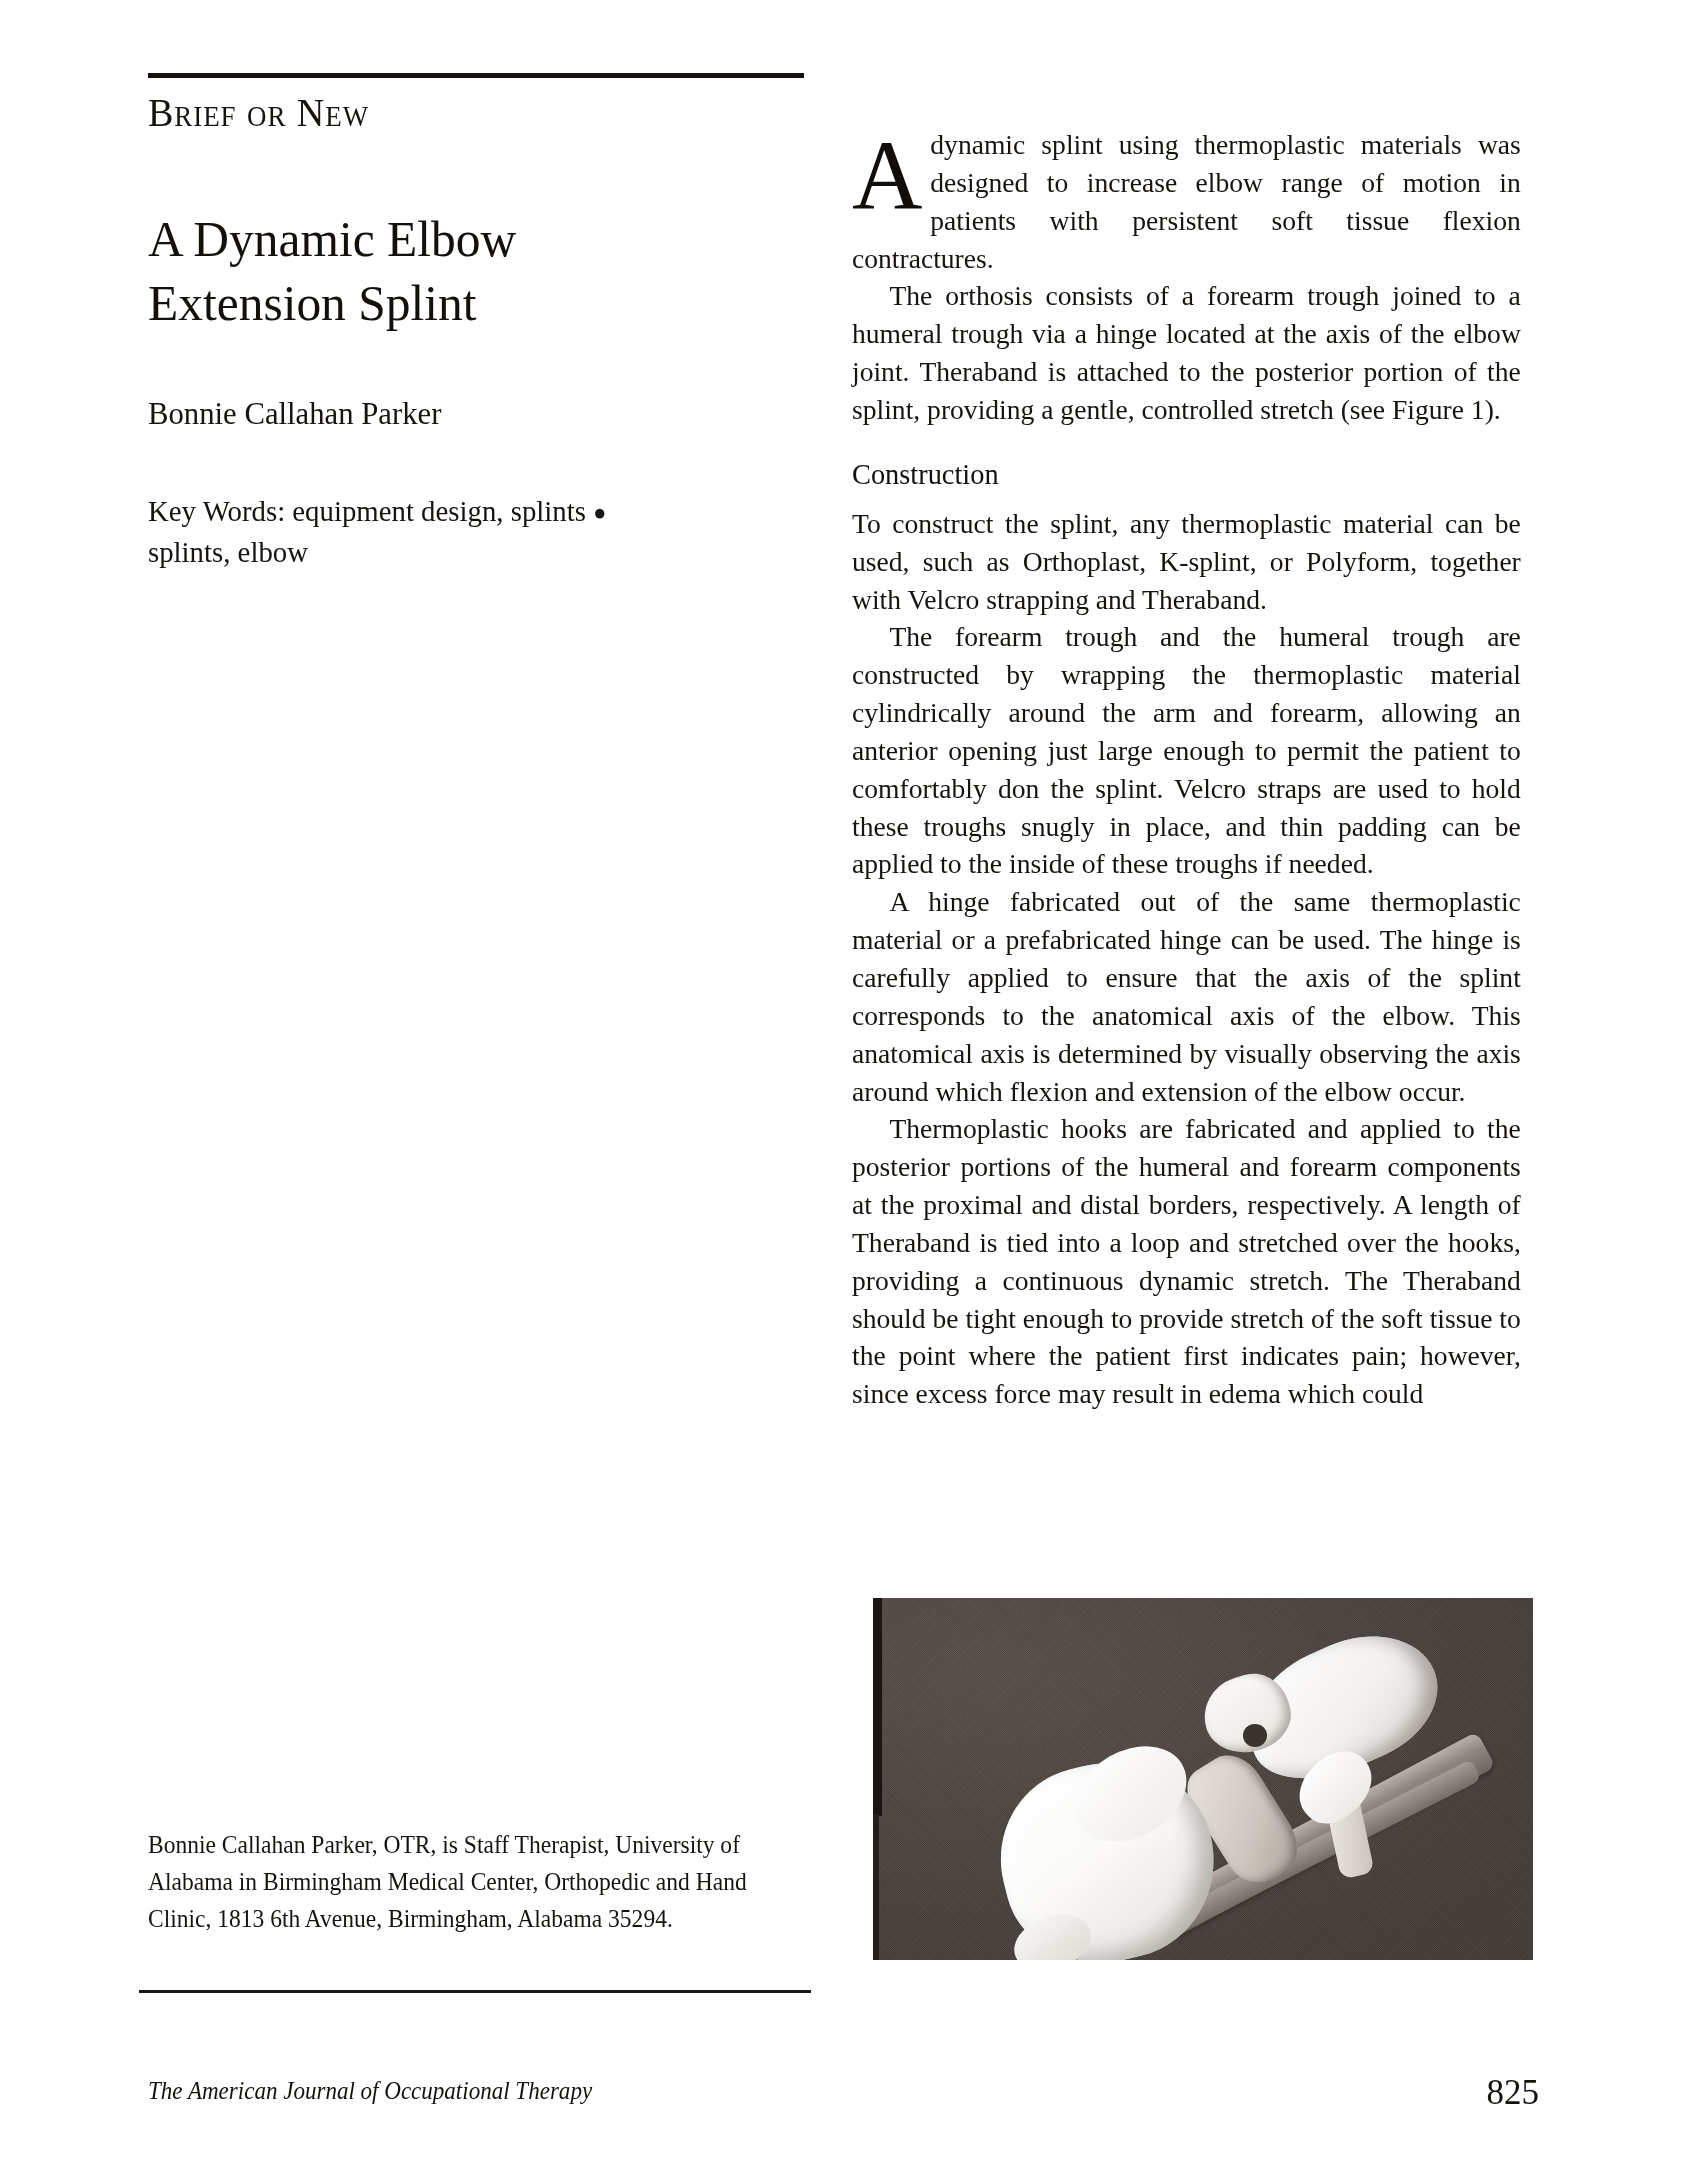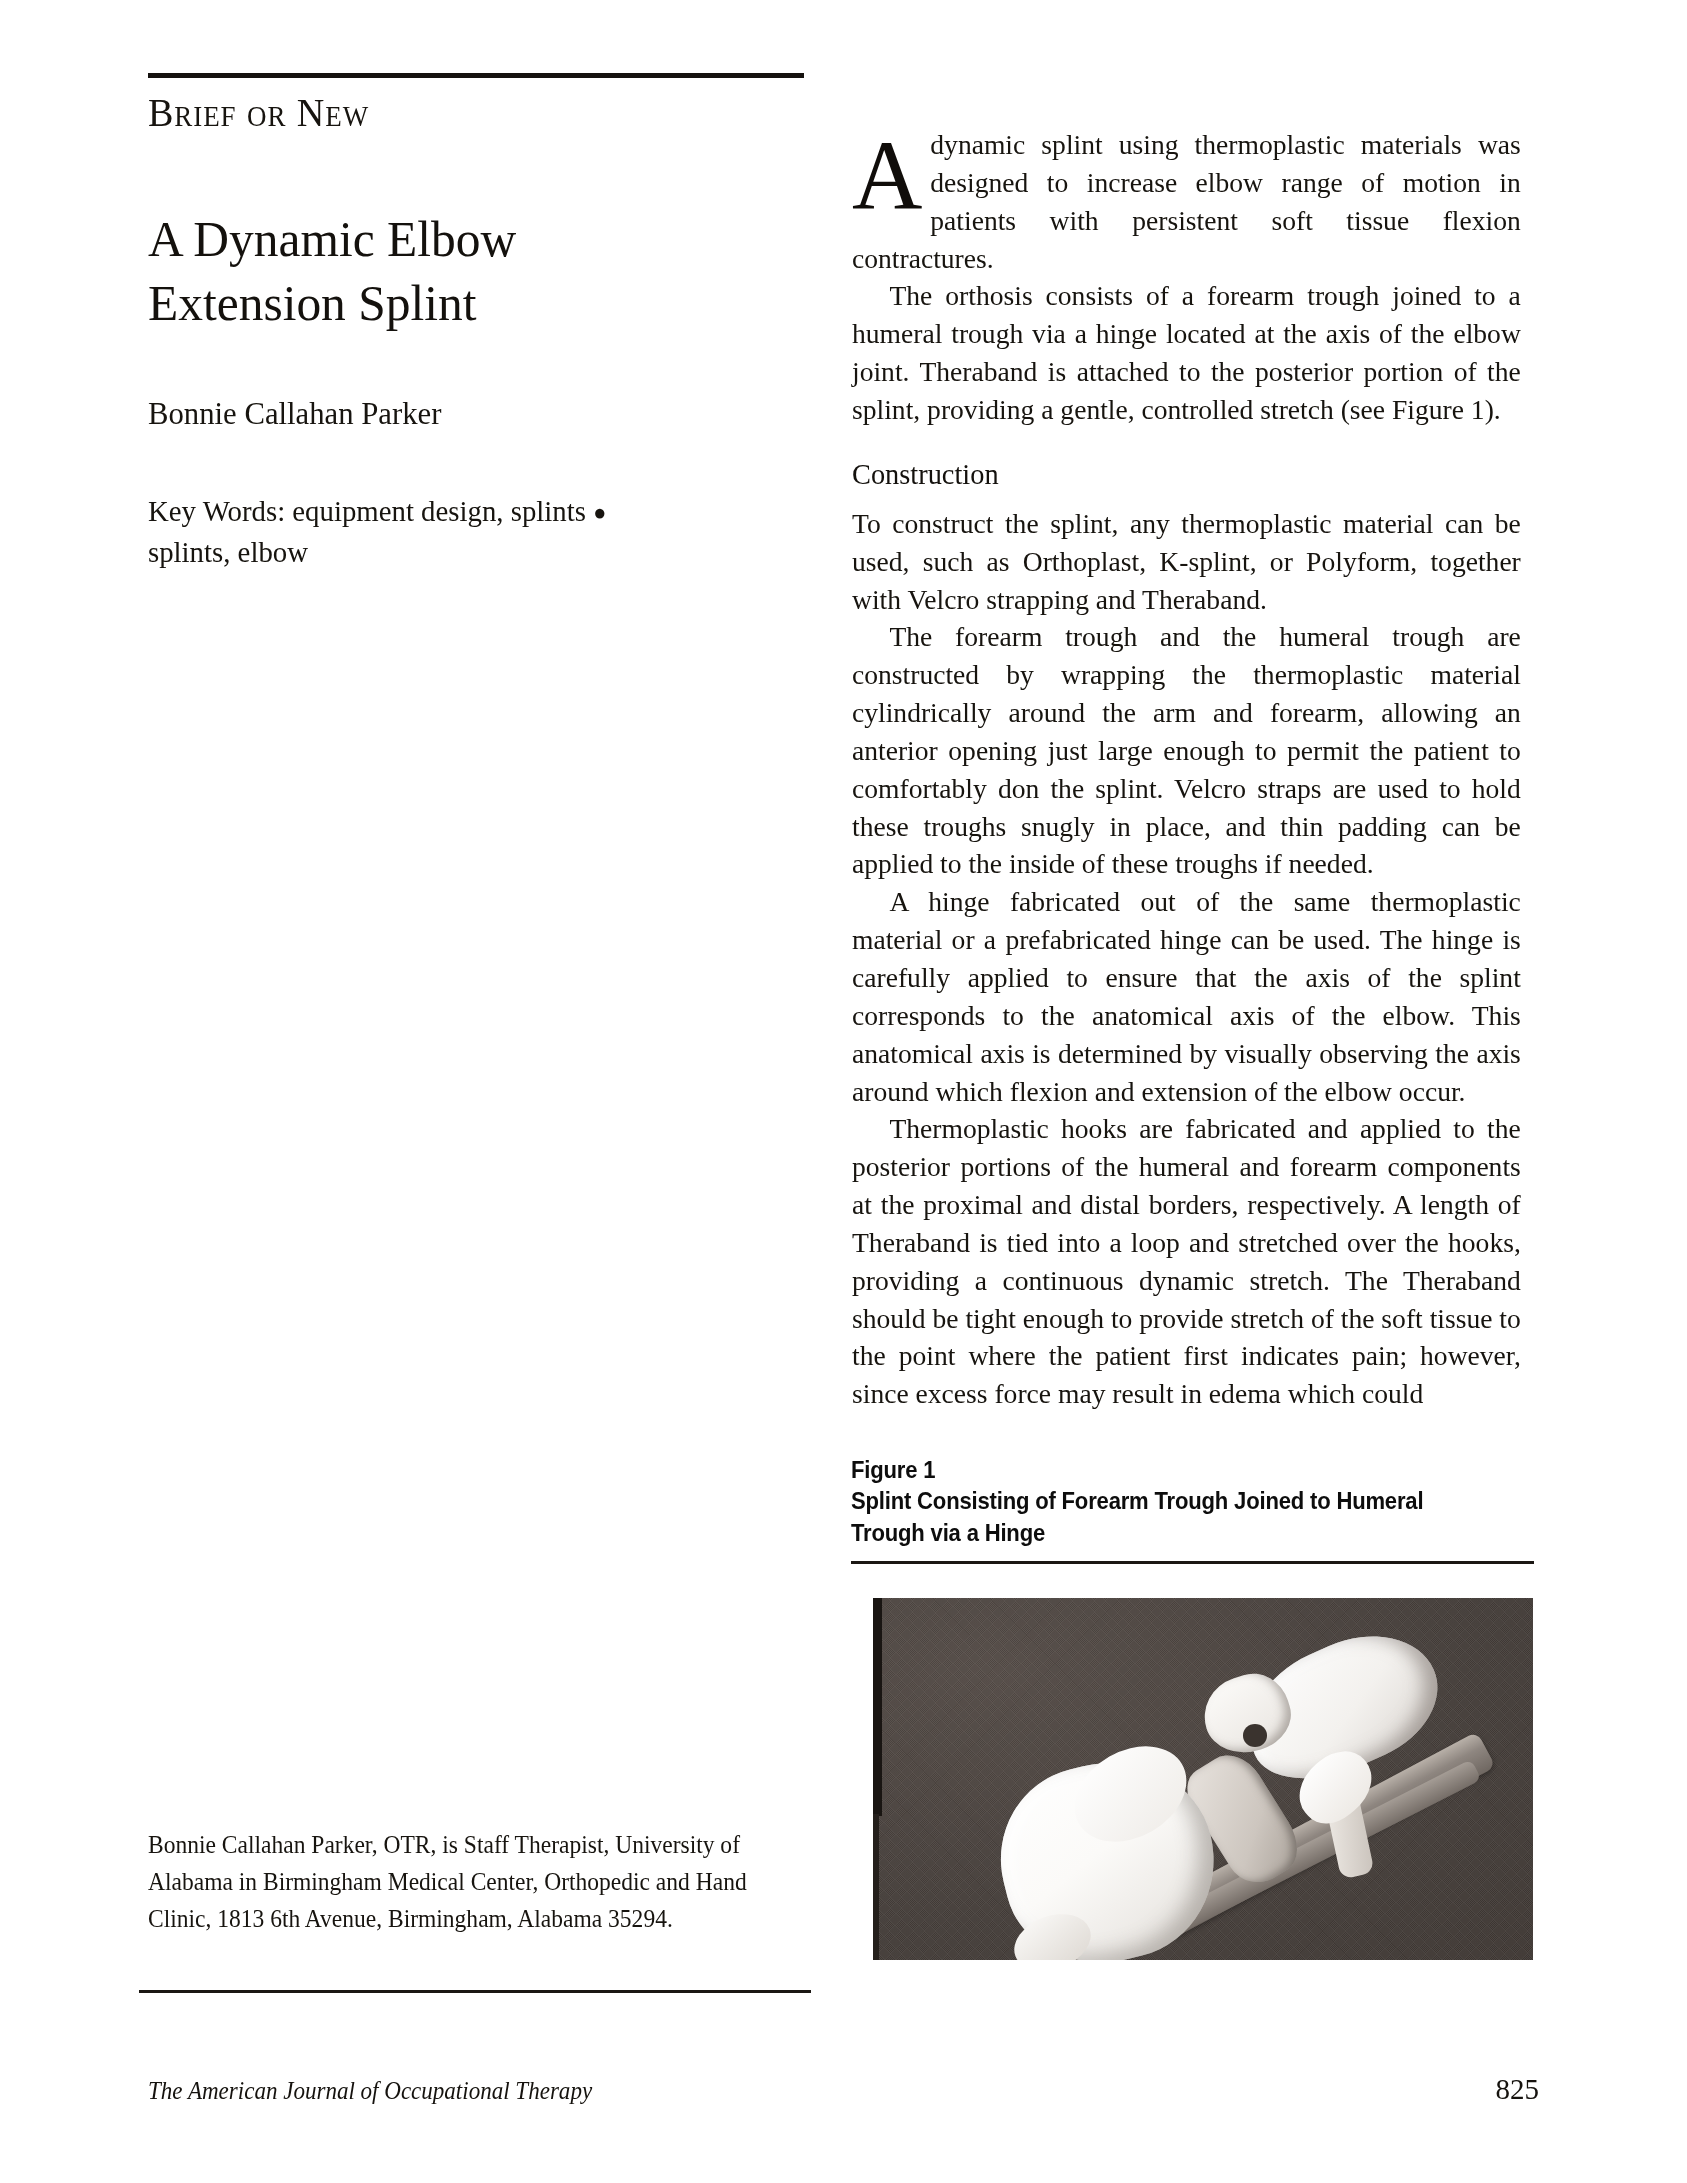--- a/index.html
+++ b/index.html
@@ -327,21 +327,21 @@
     font-size:24.5px;
     color:#15120e;
     transform:scaleX(0.94);
     transform-origin:left center;
   }
   .footer-page {
     position:absolute;
     right:148px;
     top:2073px;
     font-family:"Liberation Serif", serif;
-    font-size:29px;
+    font-size:35px;
     color:#15120e;
   }
 </style>
 </head>
 <body>
 
 <div class="page">
 
   <div class="col-left">
 
@@ -379,25 +379,20 @@
 
       <h2 class="section-head">Construction</h2>
 
       <p>To construct the splint, any thermoplastic material can be used, such as Orthoplast, K-splint, or Polyform, together with Velcro strapping and Theraband.</p>
       <p class="indent">The forearm trough and the humeral trough are constructed by wrapping the thermoplastic material cylindrically around the arm and forearm, allowing an anterior opening just large enough to permit the patient to comfortably don the splint. Velcro straps are used to hold these troughs snugly in place, and thin padding can be applied to the inside of these troughs if needed.</p>
       <p class="indent">A hinge fabricated out of the same thermoplastic material or a prefabricated hinge can be used. The hinge is carefully applied to ensure that the axis of the splint corresponds to the anatomical axis of the elbow. This anatomical axis is determined by visually observing the axis around which flexion and extension of the elbow occur.</p>
       <p class="indent">Thermoplastic hooks are fabricated and applied to the posterior portions of the humeral and forearm components at the proximal and distal borders, respectively. A length of Theraband is tied into a loop and stretched over the hooks, providing a continuous dynamic stretch. The Theraband should be tight enough to provide stretch of the soft tissue to the point where the patient first indicates pain; however, since excess force may result in edema which could</p>
     </div>
   </div>
 
-  <div class="figure-block">
-    <div class="fig-label">Figure 1</div>
-    <div class="fig-caption">Splint Consisting of Forearm Trough Joined to Humeral Trough via a Hinge</div>
-    <div class="fig-rule"></div>
-  </div>
 
   <div class="fig-photo">
     <div class="photo-dark-edge"></div>
     <div class="photo-dark-edge2"></div>
 
     <div class="splint sp-band"></div>
     <div class="splint sp-band2"></div>
 
     <div class="splint sp-humeral"></div>
     <div class="splint sp-humeral-2"></div>

